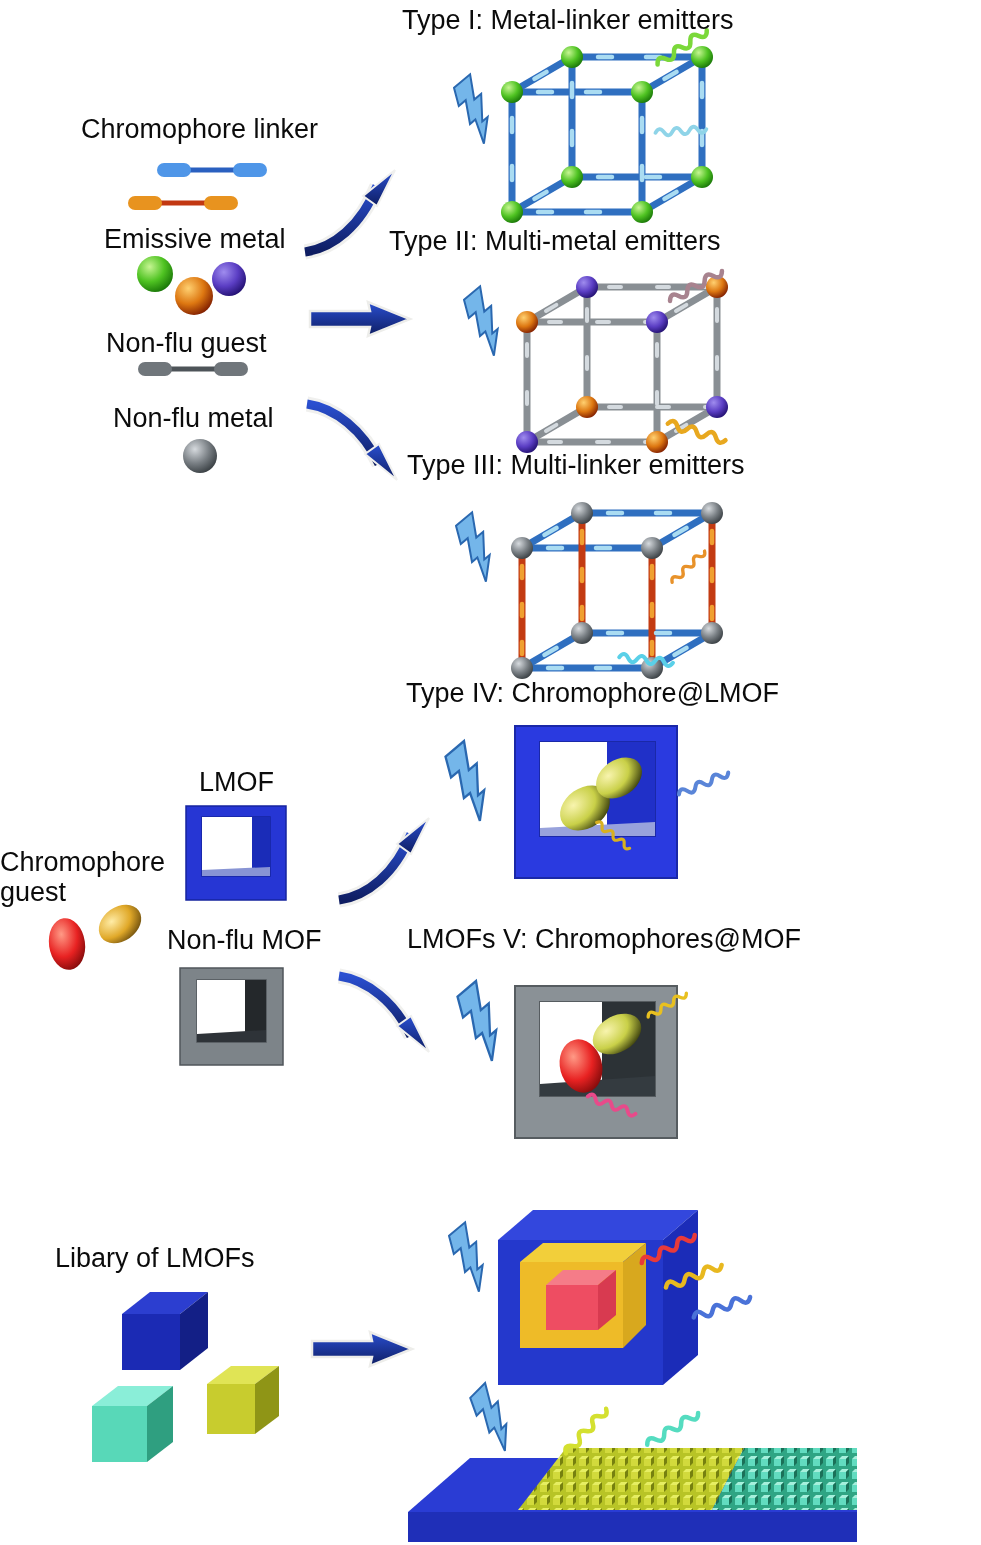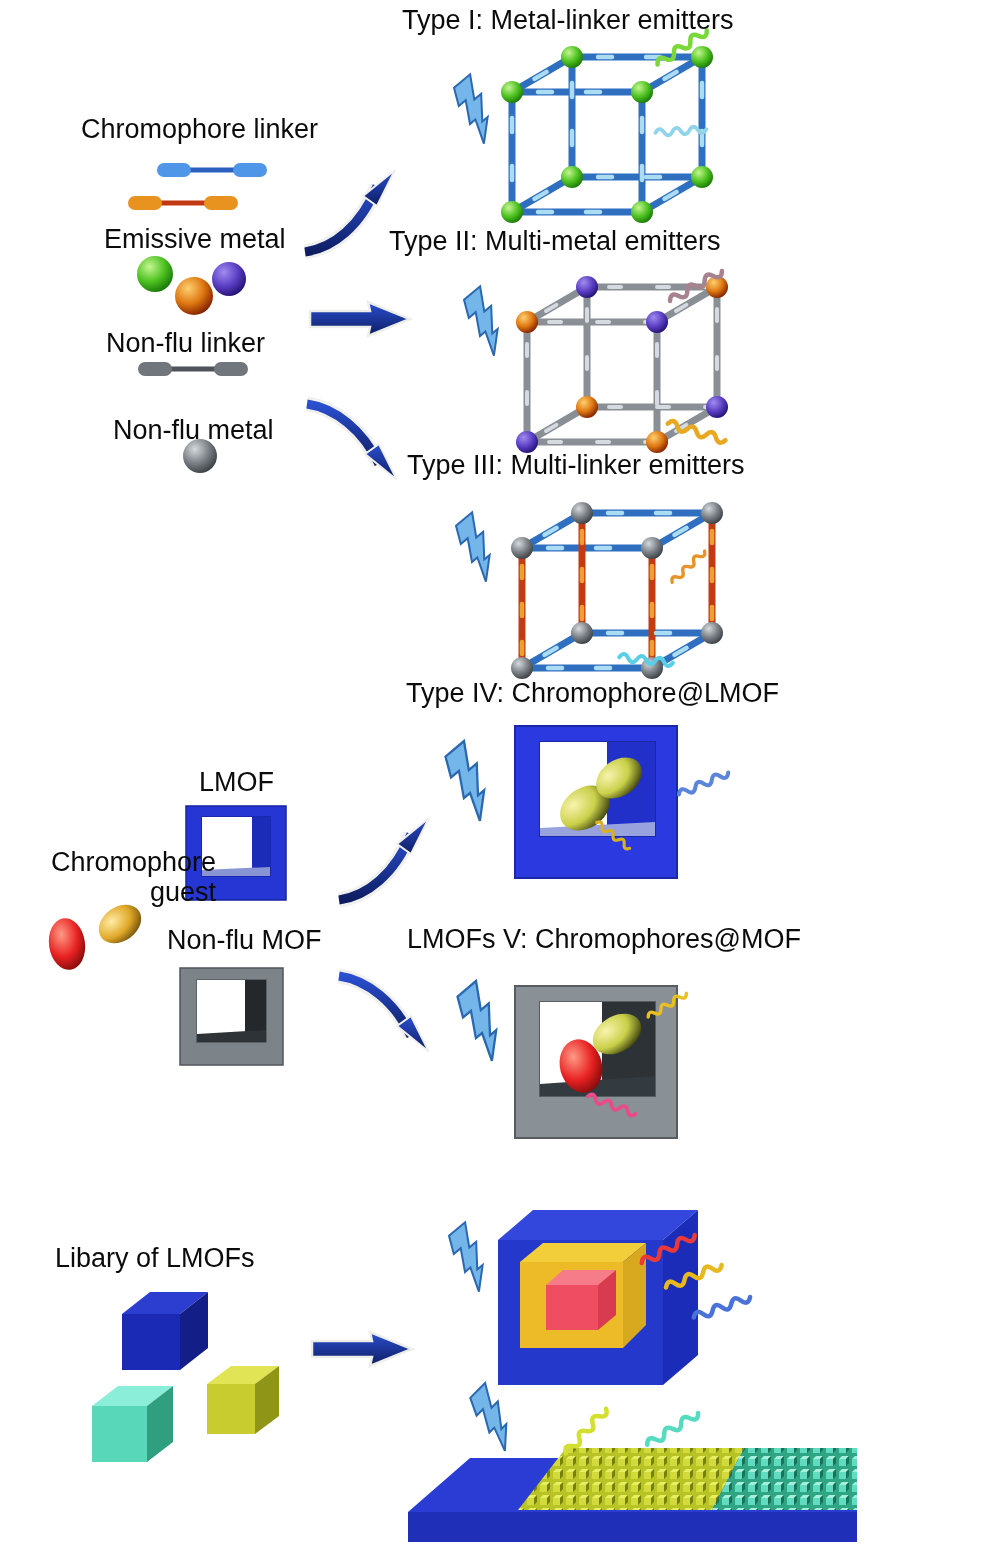--- a/index.html
+++ b/index.html
@@ -1,20 +1,20 @@
 <!DOCTYPE html>
 <html><head>
 <meta charset="utf-8">
 <style>
   html,body{margin:0;padding:0;background:#fff;}
   .fig{position:relative;width:857px;height:1545px;background:#ffffff;overflow:hidden;
        font-family:"Liberation Sans",sans-serif;}
   .fig svg.gfx{position:absolute;left:0;top:0;}
   .lbl{position:absolute;font-size:27px;line-height:1.1;color:#0b0b0b;white-space:nowrap;}
-  .lbl.center{text-align:right;white-space:normal;padding-left:36px;}
+  .lbl.center{text-align:left;white-space:normal;}
 </style>
 </head>
 <body>
 
 <div class="fig">
 
 <svg class="gfx" width="981" height="1545" viewBox="0 0 981 1545">
   <defs>
     <radialGradient id="gGreen" cx="35%" cy="30%" r="75%">
       <stop offset="0%" stop-color="#c6f592"></stop>
@@ -290,22 +290,22 @@
   </g>
   <use href="#bolt" transform="translate(478,1386) rotate(-45,17,31)" fill="#74b6ea" stroke="#2a68b0" stroke-width="2"></use>
   <use href="#sq" stroke="#d4e030" transform="translate(560,1448) rotate(-48)"></use>
   <use href="#sq" stroke="#55dcc0" transform="translate(643,1438) rotate(-32)"></use>
 </svg>
 
 <div class="lbl" style="left:402px;top:6px">Type I: Metal-linker emitters</div>
 <div class="lbl" style="left:81px;top:115px">Chromophore linker</div>
 <div class="lbl" style="left:104px;top:225px">Emissive metal</div>
 <div class="lbl" style="left:389px;top:227px">Type II: Multi-metal emitters</div>
-<div class="lbl" style="left:106px;top:329px">Non-flu linker</div>
-<div class="lbl" style="left:113px;top:416px">Non-flu metal</div>
+<div class="lbl" style="left:106px;top:329px">Non-flu guest</div>
+<div class="lbl" style="left:113px;top:404px">Non-flu metal</div>
 <div class="lbl" style="left:407px;top:451px">Type III: Multi-linker emitters</div>
 <div class="lbl" style="left:406px;top:679px">Type IV: Chromophore@LMOF</div>
 <div class="lbl" style="left:199px;top:768px">LMOF</div>
 <div class="lbl center" style="left:0px;top:848px;width:180px">
   <div>Chromophore</div>
   <div>guest</div>
 </div>
 <div class="lbl" style="left:167px;top:926px">Non-flu MOF</div>
 <div class="lbl" style="left:407px;top:925px">LMOFs V: Chromophores@MOF</div>
 <div class="lbl" style="left:55px;top:1244px">Libary of LMOFs</div>

